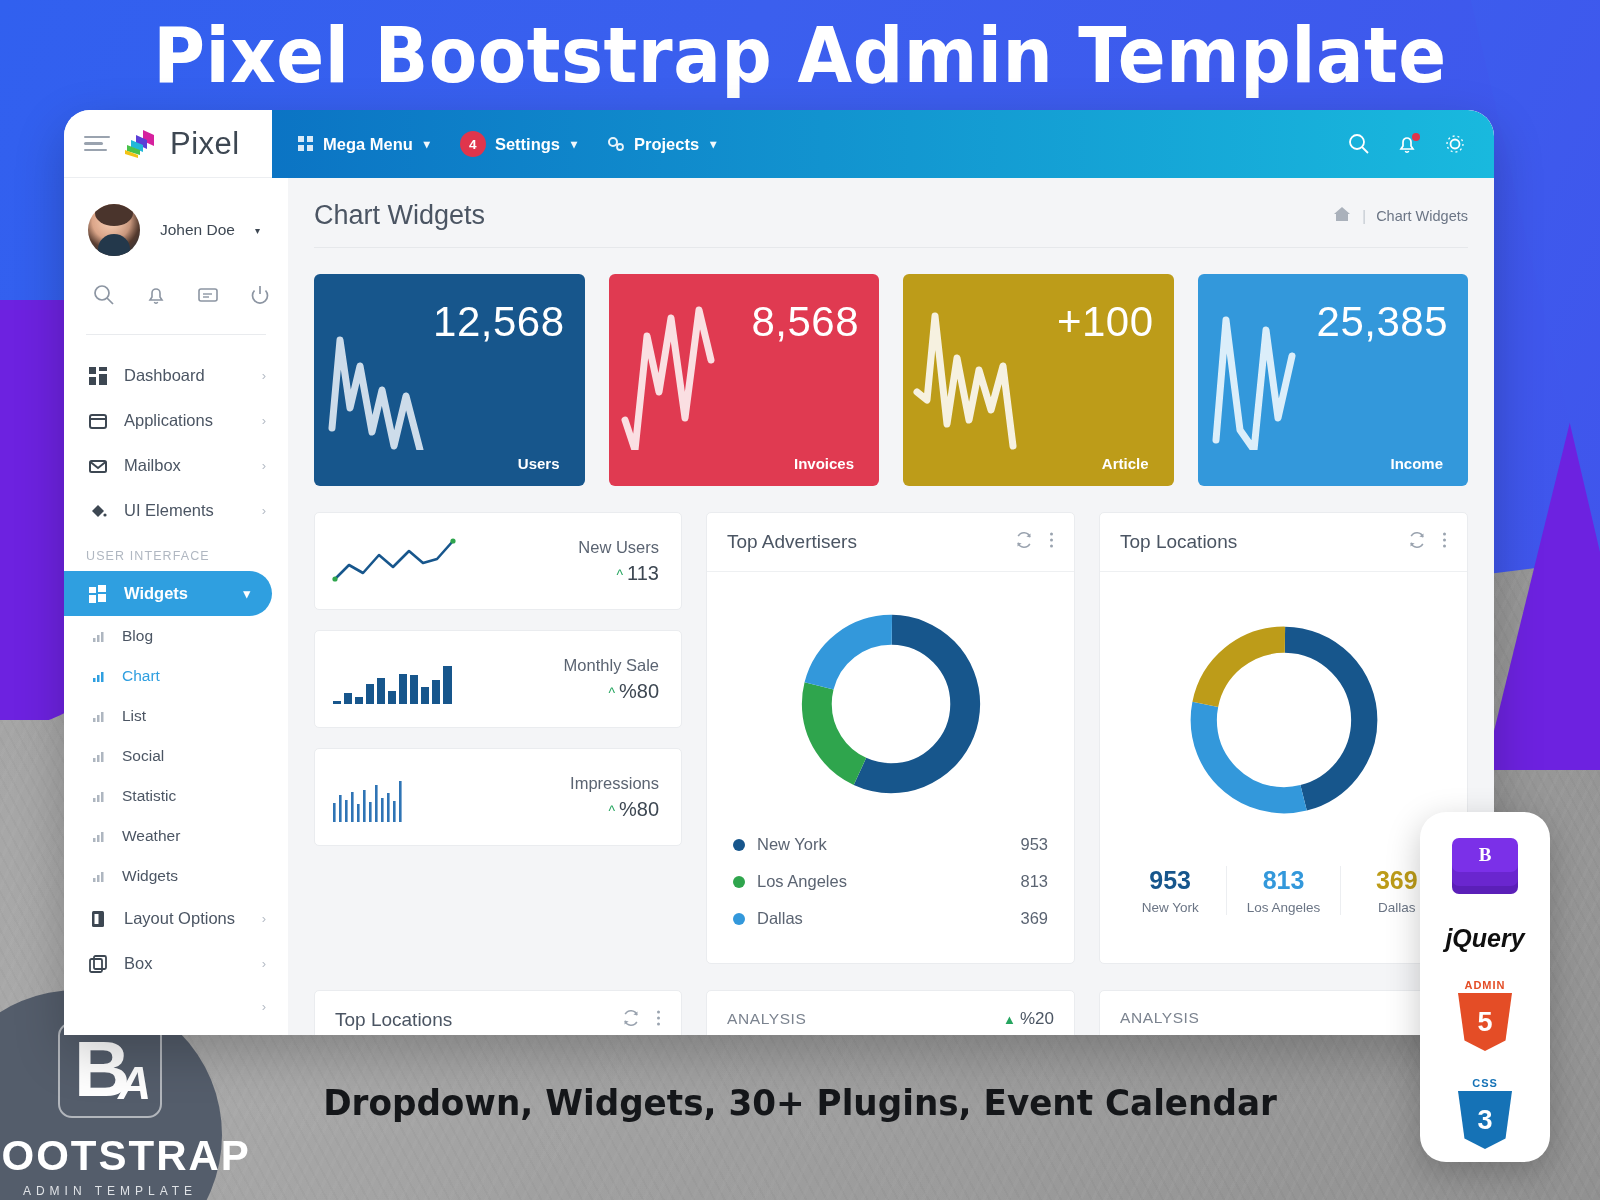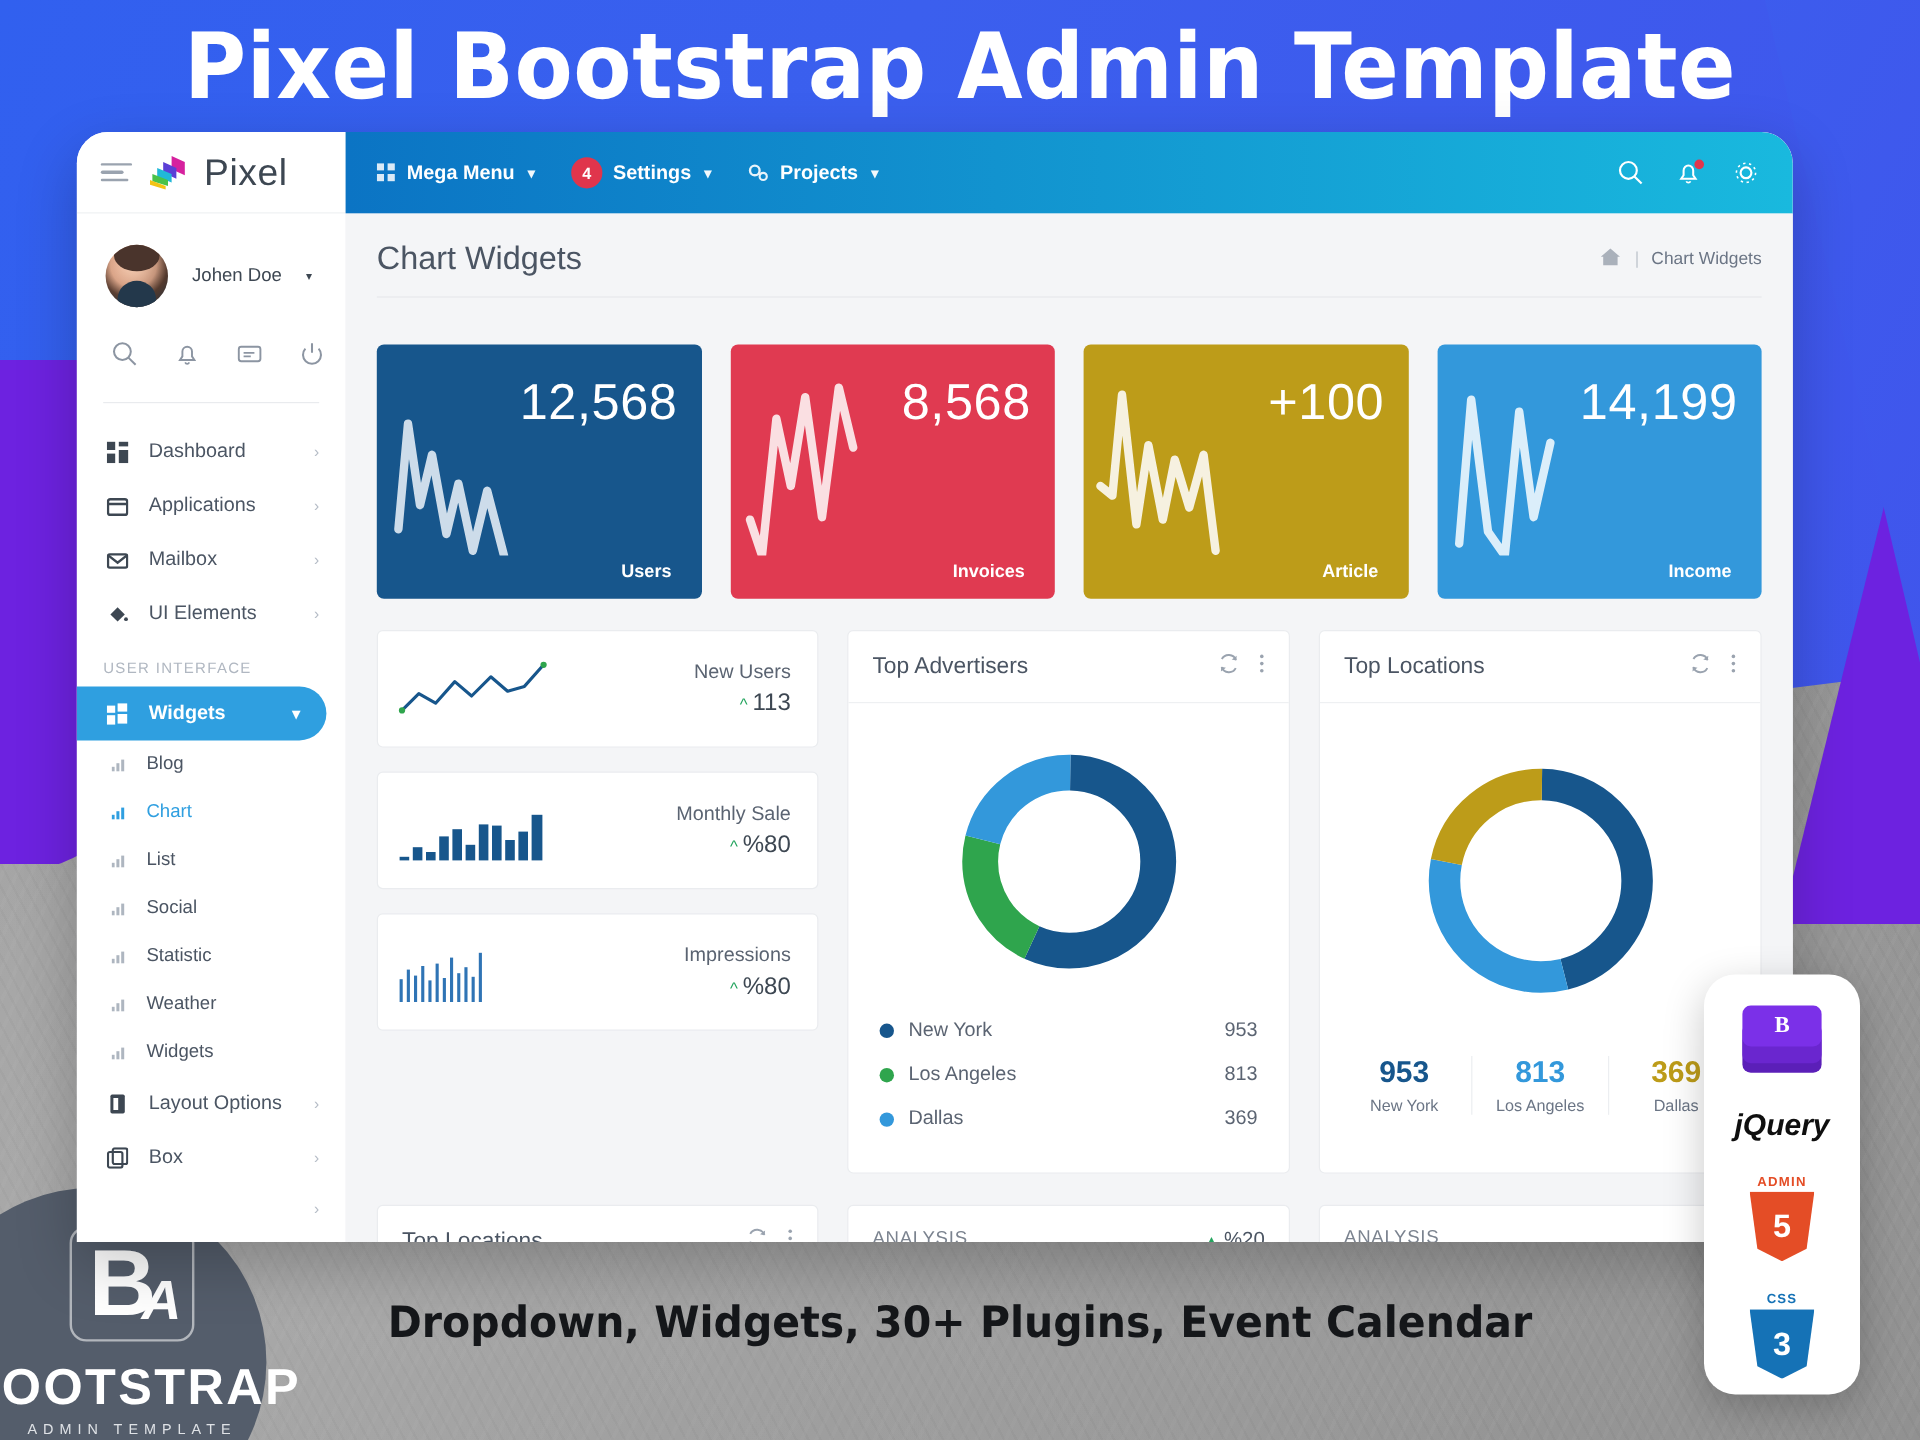--- a/index.html
+++ b/index.html
@@ -95,21 +95,21 @@
     width: 1430px; height: 925px;
     background: #f4f5f7;
     border-radius: 26px 26px 0 0;
     overflow: hidden;
     box-shadow: 0 18px 50px rgba(0,0,0,.22);
   }
 
   
   .topbar { display:flex; height:68px; }
   .brand {
-    width: 224px; background:#ffffff; display:flex; align-items:center; gap:13px; padding-left:20px;
+    width: 208px; background:#ffffff; display:flex; align-items:center; gap:13px; padding-left:20px;
     border-bottom: 1px solid #eceef1;
   }
   .ham { width:26px; display:flex; flex-direction:column; gap:4px; cursor:pointer;}
   .ham i { display:block; height:2.5px; background:#9aa3af; border-radius:2px;}
   .ham i:nth-child(1){width:26px}
   .ham i:nth-child(2){width:19px}
   .ham i:nth-child(3){width:23px}
   .brand-name { font-size:31px; color:#3d4752; font-weight:500; letter-spacing:.5px; }
 
   .navbar {
@@ -164,21 +164,21 @@
   .sub.cur { color:#2f9fe0; }
   .sub.cur .sub-ic { color:#2f9fe0;}
 
   
   .ch { display:flex; align-items:center; padding-bottom:16px; border-bottom:1px solid #e6e8eb; }
   .page-title { font-size:27px; color:#4b5563; font-weight:500; }
   .crumb { margin-left:auto; display:flex; align-items:center; gap:10px; color:#6b7585; font-size:14.5px;}
   .crumb .sep { color:#c3c8d0;}
 
   
-  .stats { display:flex; gap:24px; margin-top:39px; }
+  .stats { display:flex; gap:24px; margin-top:26px; }
   .stat {
     flex:1; height:212px; border-radius:6px; position:relative; overflow:hidden; padding:18px 18px 14px 18px;
   }
   .stat .num { position:absolute; right:20px; top:24px; color:#fff; font-size:42px; font-weight:300; letter-spacing:.5px;}
   .stat .lbl { position:absolute; right:25px; bottom:14px; color:#fff; font-size:15px; font-weight:bold;padding-left:31px;}
   .stat svg { position:absolute; left:10px; top:26px; }
 
   
   .mid { display:flex; gap:24px; margin-top:26px; }
   .col-a { width:368px; display:flex; flex-direction:column; gap:20px;}
@@ -574,21 +574,21 @@
             <polyline points="4,92 14,100 22,16 34,124 44,58 56,120 66,70 78,110 90,66 100,146" fill="none" stroke="#f6f1e0" stroke-width="7" stroke-linecap="round" stroke-linejoin="round"></polyline>
           </svg>
           <div class="num">+100</div>
           <div class="lbl">Article</div>
         </div>
 
         <div class="stat" style="background:#3398db">
           <svg width="130" height="150" viewBox="0 0 130 150">
             <polyline points="8,140 18,20 32,130 46,150 58,30 70,118 84,56" fill="none" stroke="#dbeefa" stroke-width="7" stroke-linecap="round" stroke-linejoin="round"></polyline>
           </svg>
-          <div class="num">14,199</div>
+          <div class="num">25,385</div>
           <div class="lbl">Income</div>
         </div>
       </div>
 
       <div class="mid">
 
         <div class="col-a">
           <div class="mini">
             <div class="spark">
               <svg width="128" height="52" viewBox="0 0 128 52">

